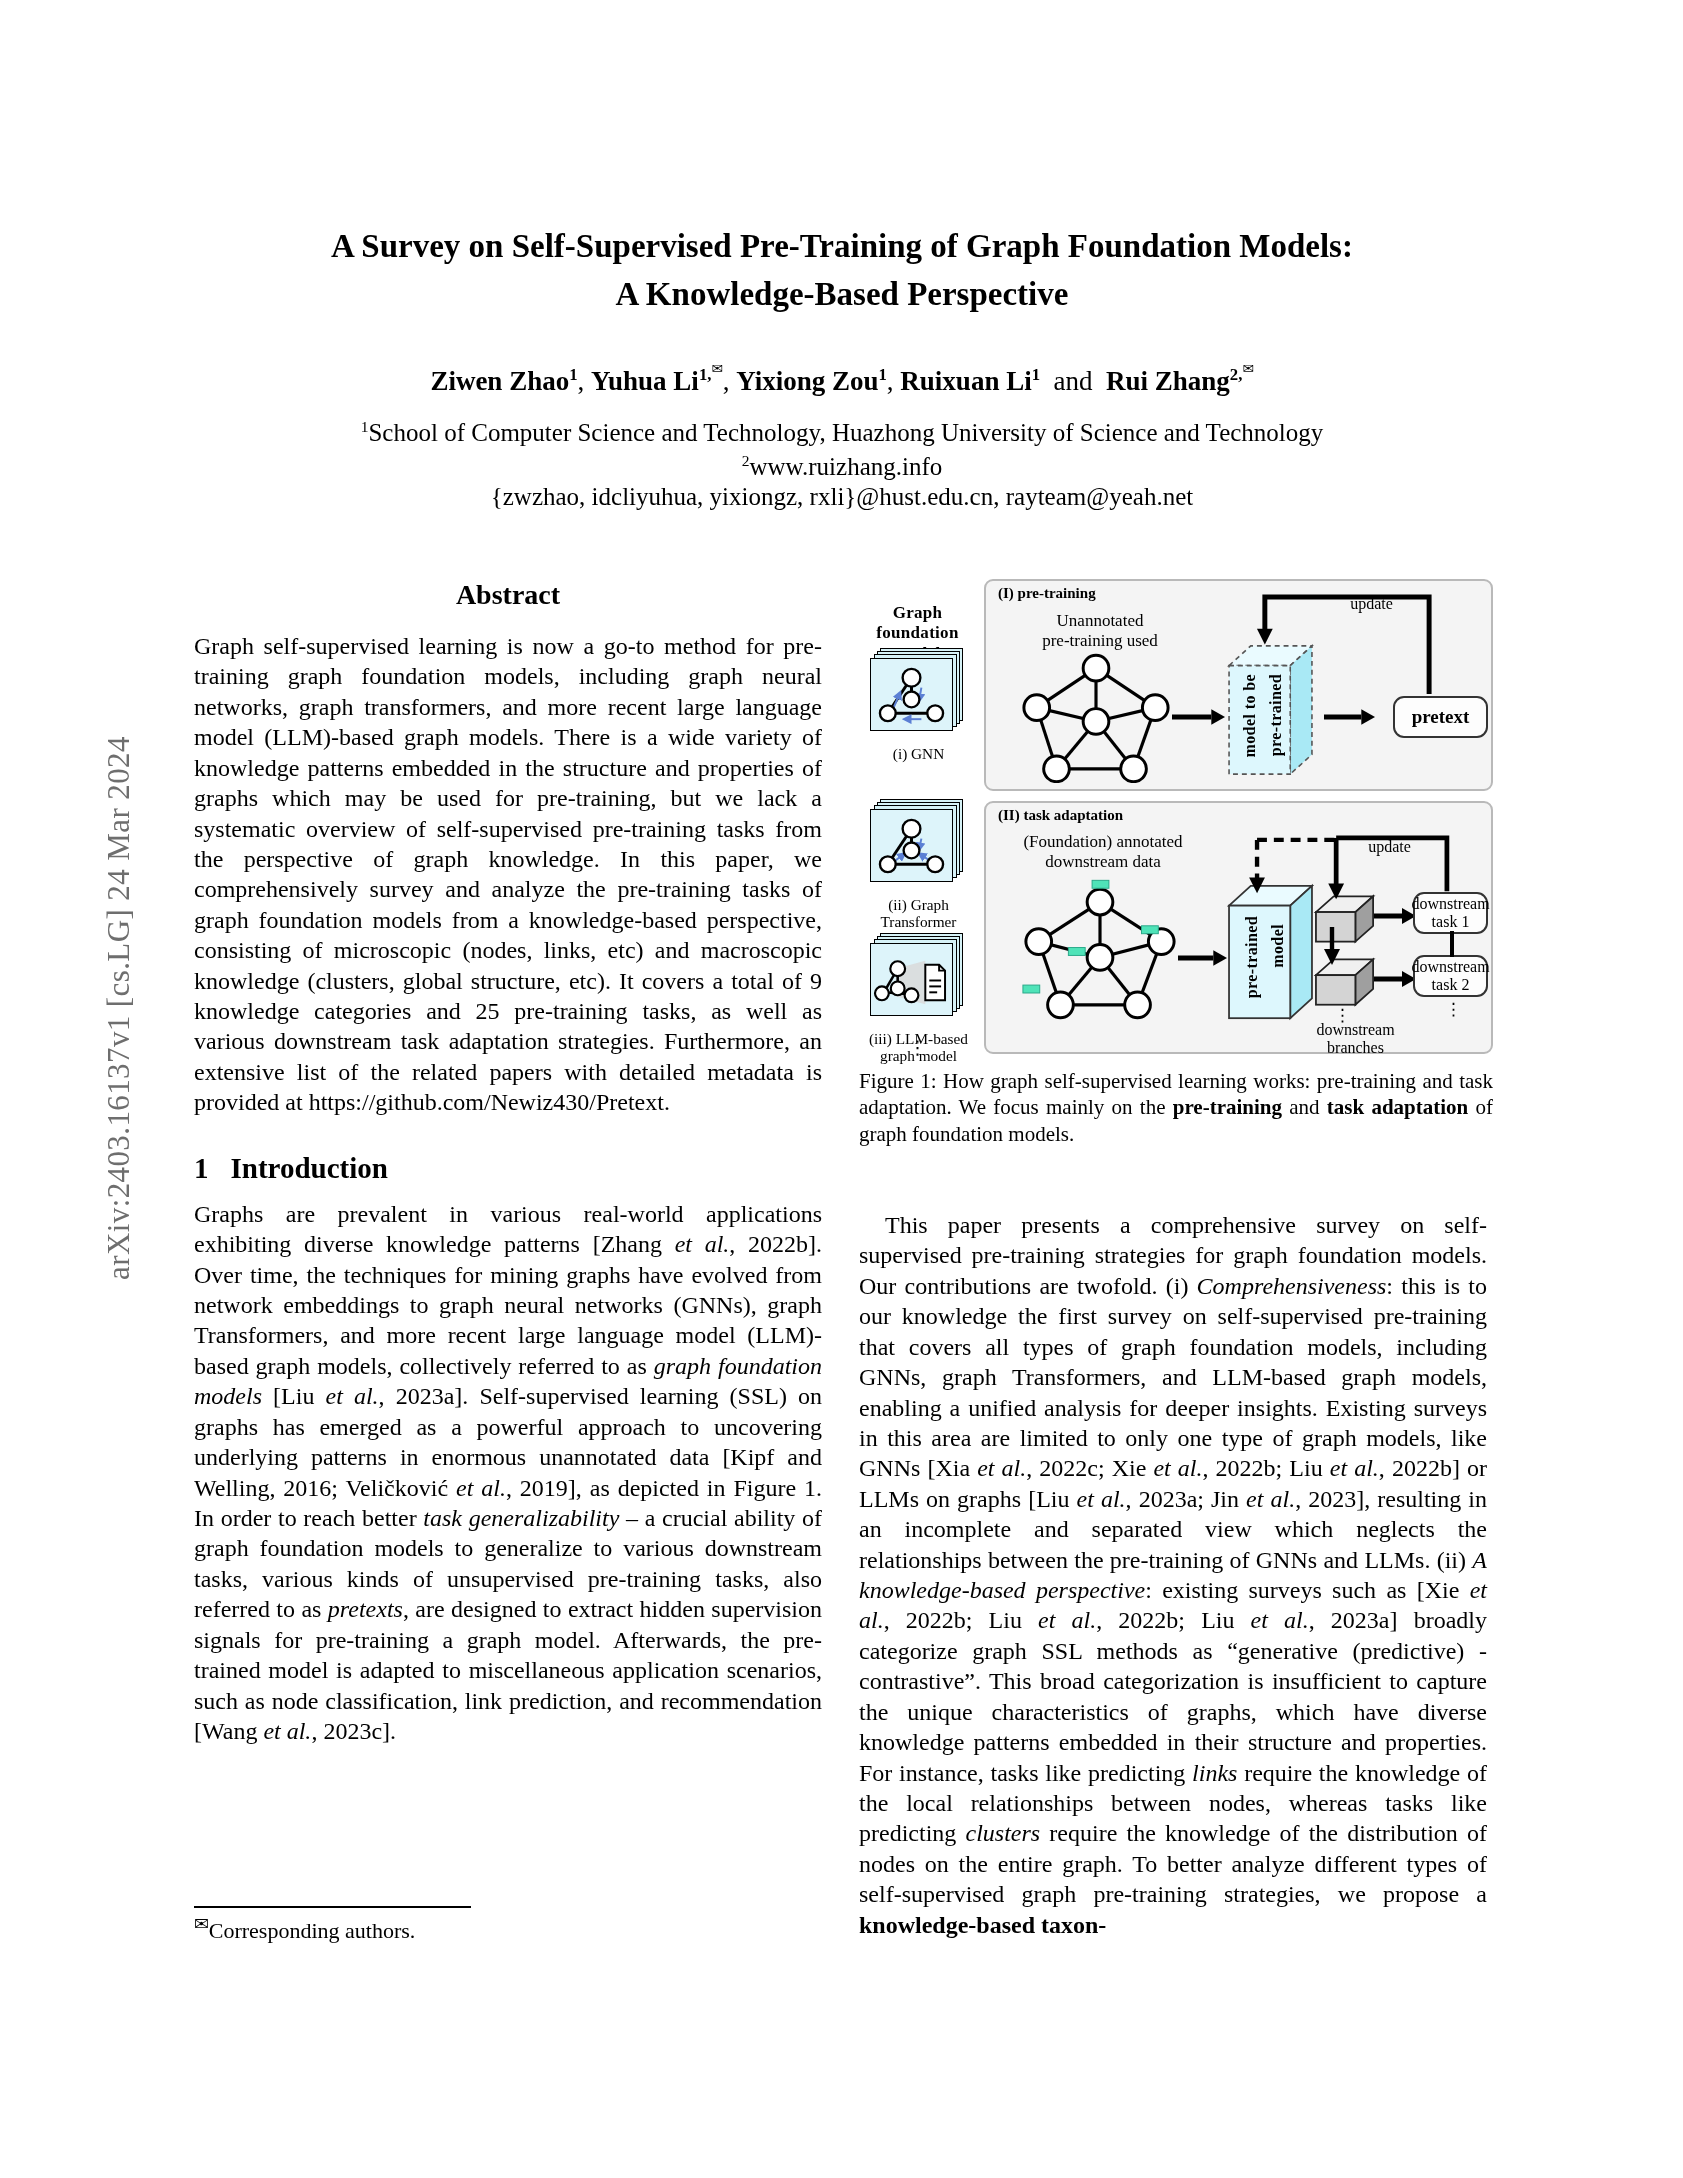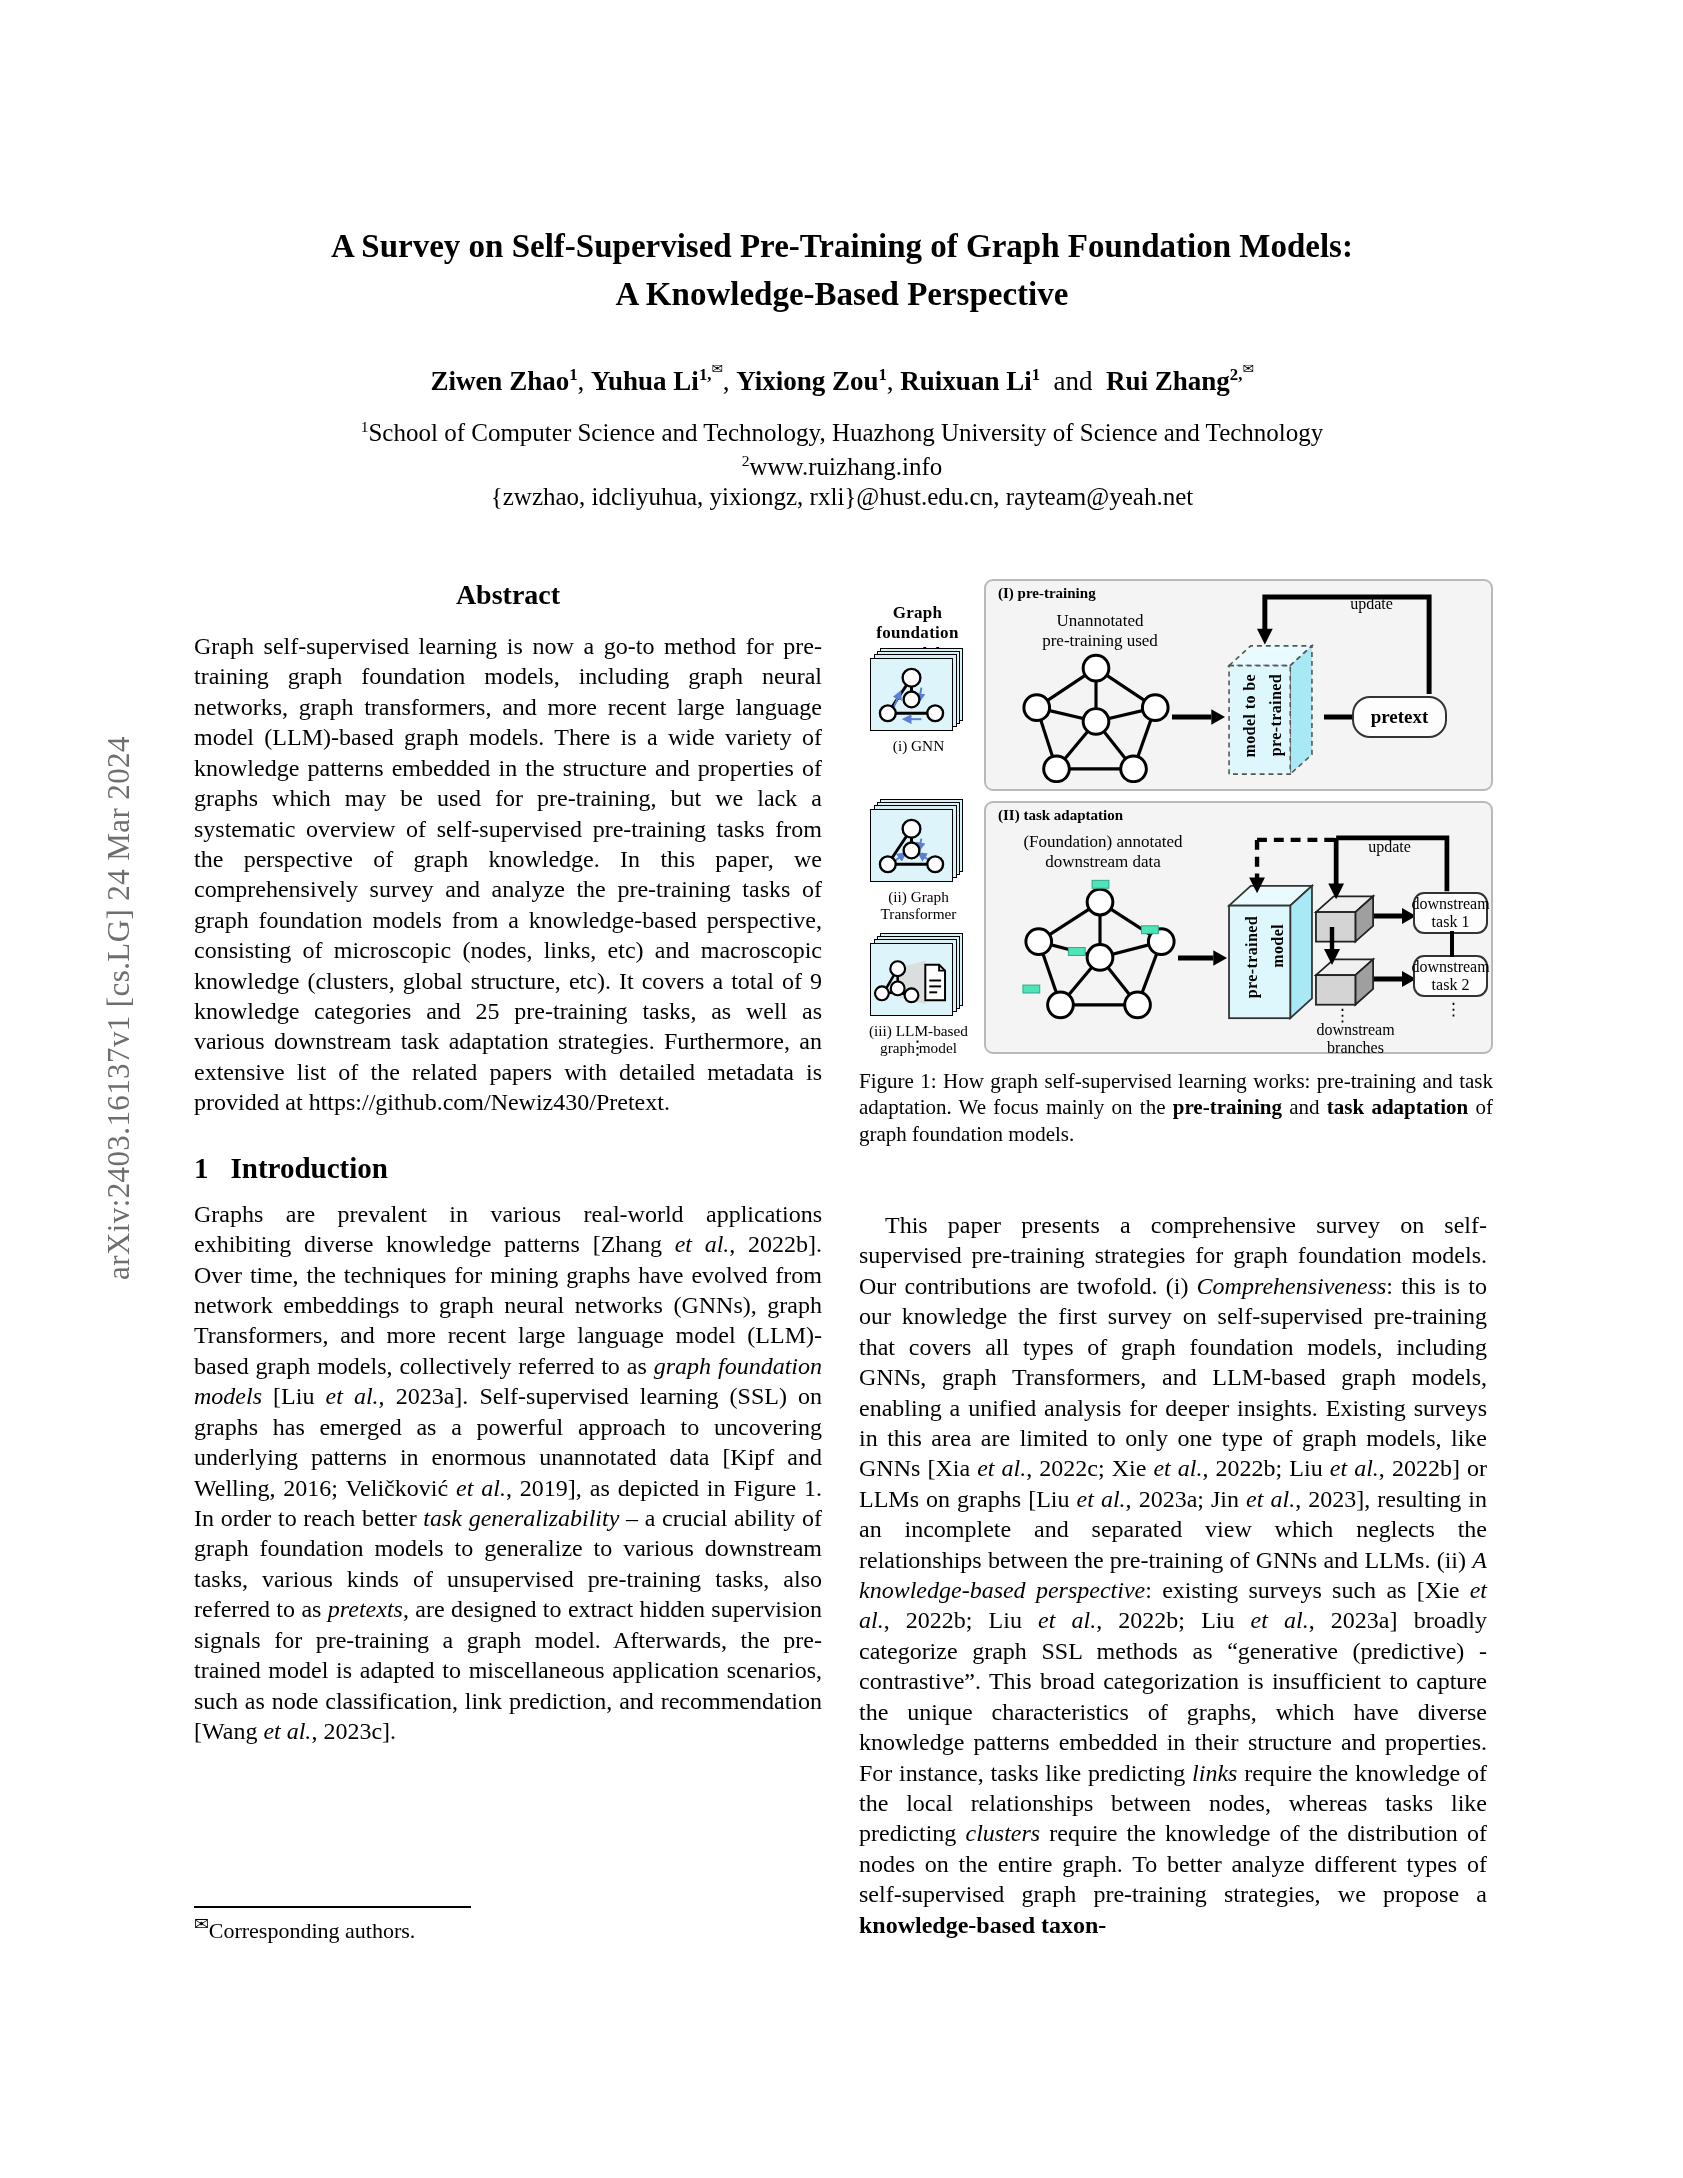--- a/index.html
+++ b/index.html
@@ -89,21 +89,21 @@
   .stack .slab{
     position:absolute; box-sizing:border-box;
     border:1.6px solid #000; background:#d6f2f7;
   }
   .stack .s1{ left:10px; top:0px;  width:83px; height:73px; }
   .stack .s2{ left:7px;  top:3px;  width:83px; height:73px; }
   .stack .s3{ left:4px;  top:6px;  width:83px; height:73px; }
   .stack .face{ left:0px; top:10px; width:83px; height:73px; background:#ddf4fa; }
   .stack svg{ position:absolute; left:0px; top:10px; }
   .stack-cap{
-    font-size:15.3px; line-height:1.14; margin-top:4px;
+    font-size:15.3px; line-height:1.14; margin-top:12px;
   }
   #dots-vert{
     position:absolute; left:4px; width:111px; text-align:center;
     font-size:19px; letter-spacing:2px;
   }
 
   
   .panel{
     position:absolute; box-sizing:border-box;
     border:2px solid #b9b9b9; border-radius:9px; background:#f4f4f4;
@@ -317,21 +317,21 @@
         <rect x="8" y="30" width="62" height="110" fill="#ddf7fd" stroke="#555" stroke-width="1.6" stroke-dasharray="5,4"></rect>
       </svg>
       <div class="cube-text" style="left:382px; top:95px;">model to be</div>
       <div class="cube-text" style="left:408px; top:95px;">pre-trained</div>
 
       <svg style="position:absolute; left:465px; top:127px;" width="53" height="22" viewBox="0 0 54 22">
         <line x1="0" y1="11" x2="38" y2="11" stroke="#000" stroke-width="5"></line>
         <path d="M38,3 L52,11 L38,19 z" fill="#000"></path>
       </svg>
 
-      <div class="box-label strong" style="left:493px; top:117px; width:95px; height:42px;border-radius:18px;">pretext</div>
+      <div class="box-label strong" style="left:534px; top:117px; width:95px; height:42px;">pretext</div>
 
       <svg style="position:absolute; left:392px; top:12px;" width="188" height="111" viewBox="0 0 190 112">
         <path d="M180,104 L180,6 L14,6 L14,40" fill="none" stroke="#000" stroke-width="5"></path>
         <path d="M6,38 L14,54 L22,38 z" fill="#000"></path>
       </svg>
       <div class="small-note" style="left:473px; top:16px; width:79px;">update</div>
 
       <div class="panel" id="panel-adapt"></div>
 
       <div class="panel-title" style="left:139px; top:228px;">(II) task adaptation</div>

